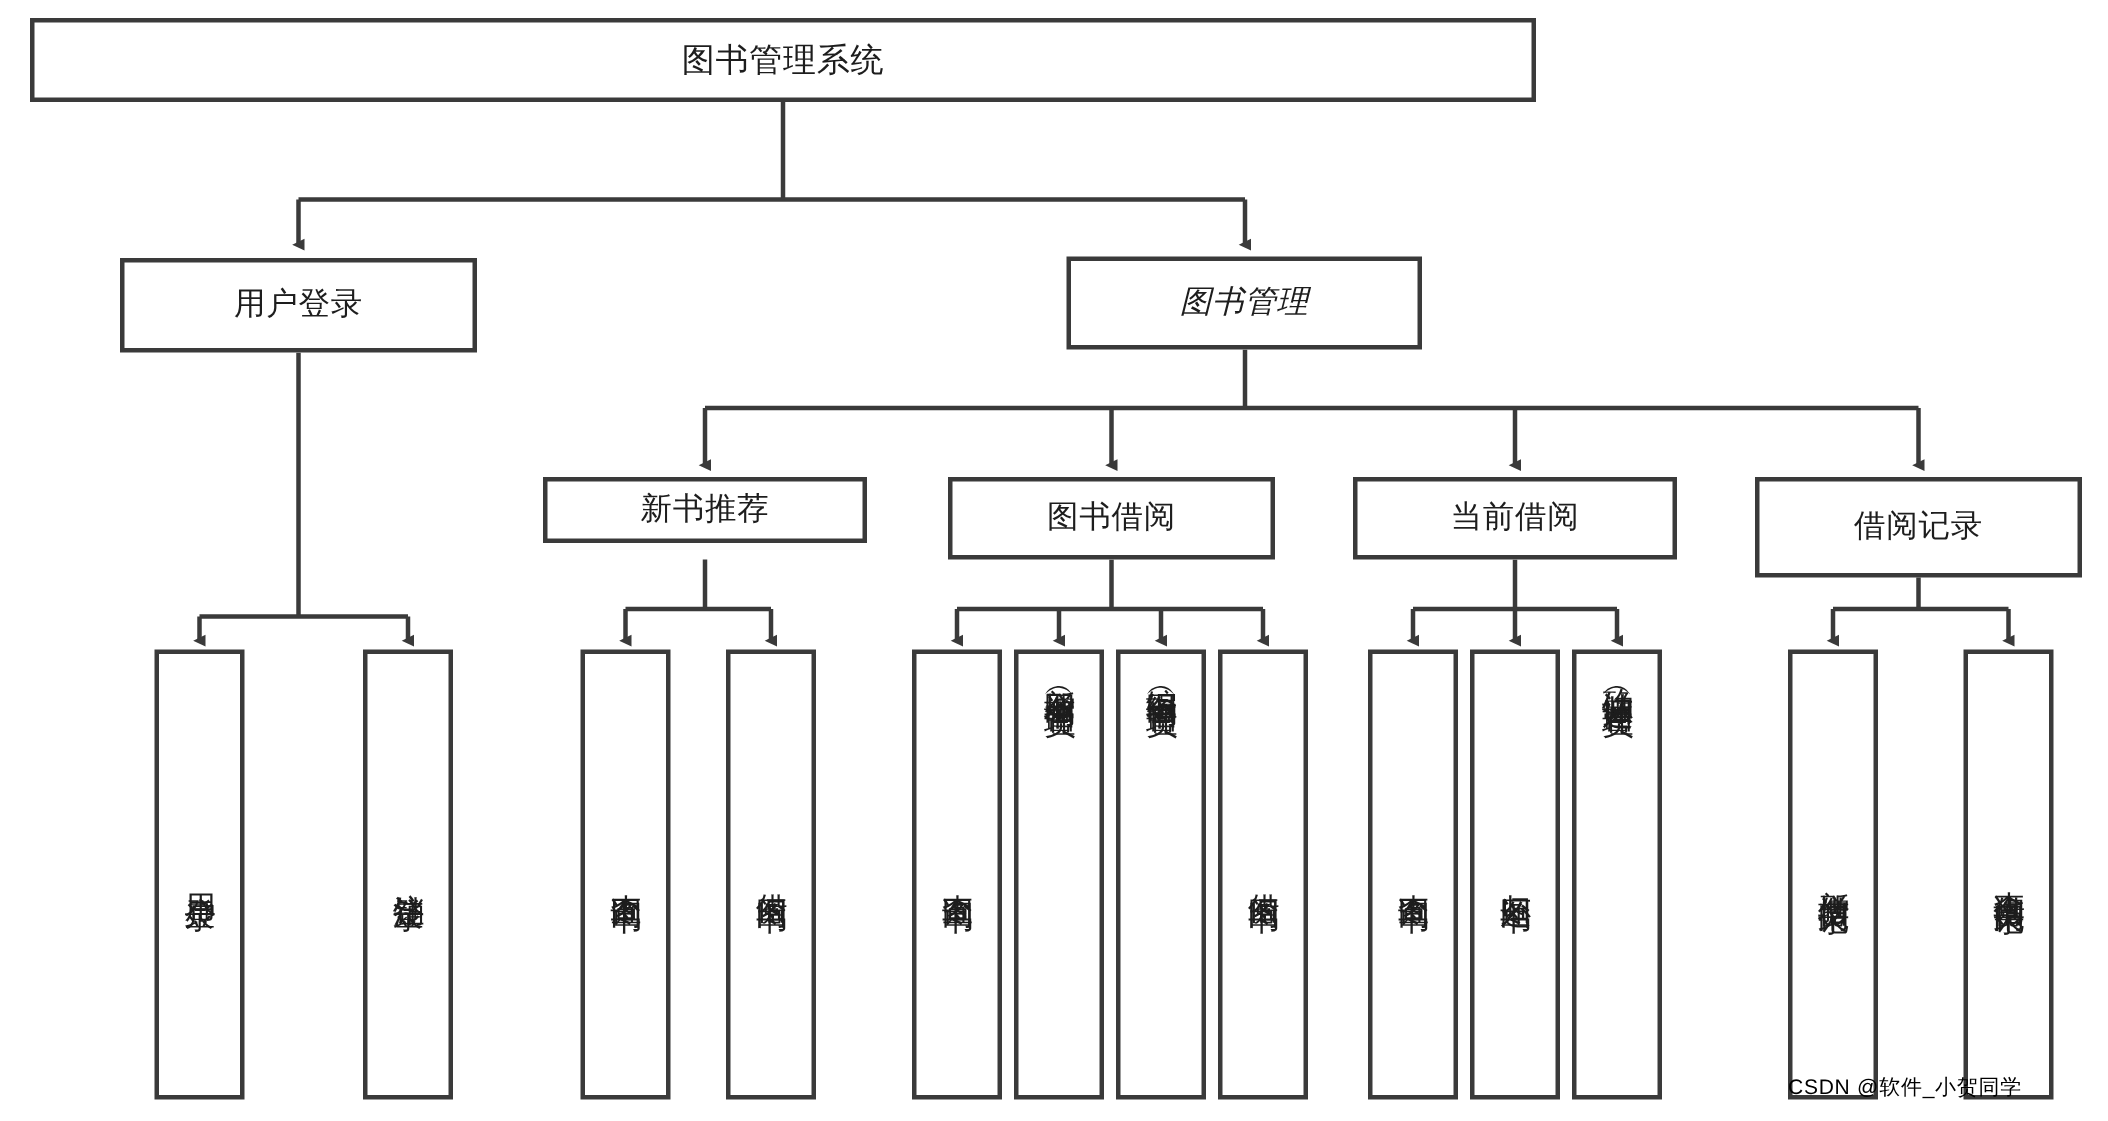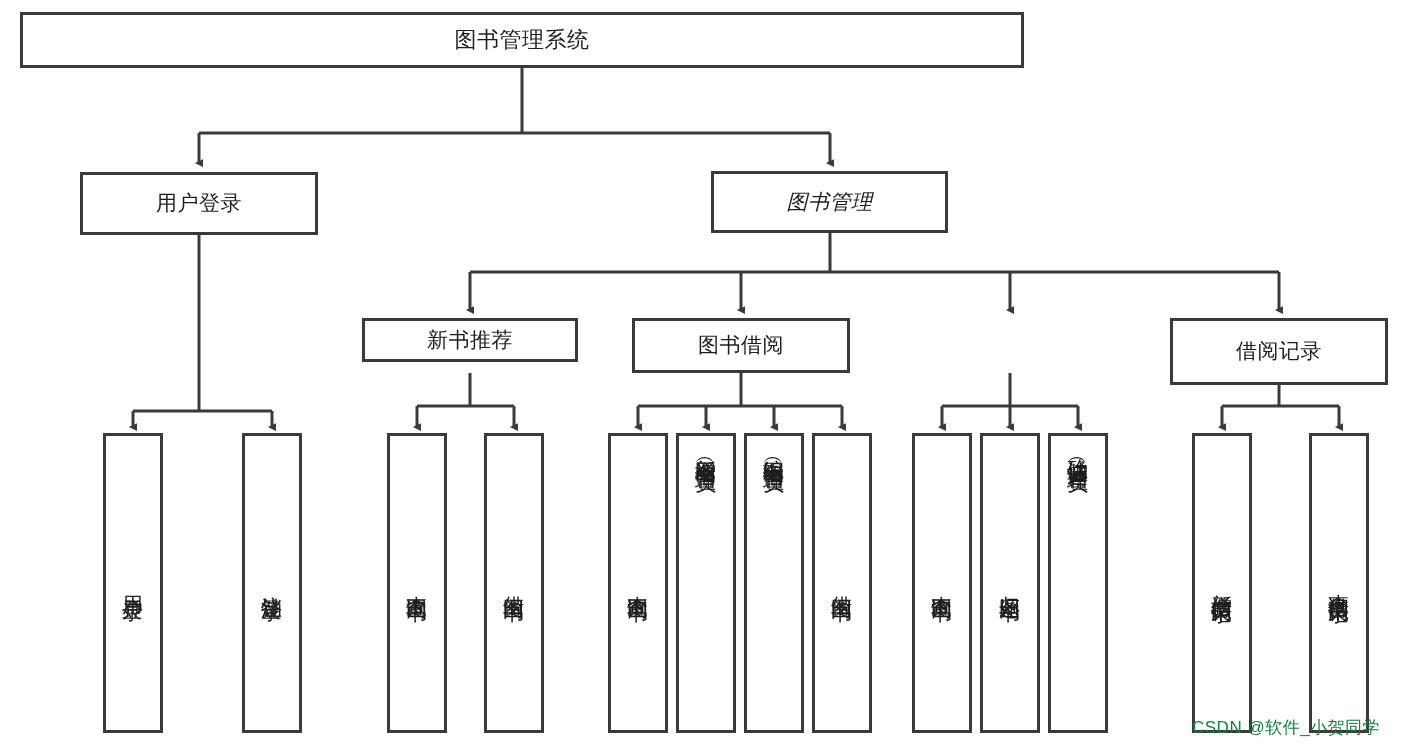--- a/index.html
+++ b/index.html
@@ -53,22 +53,22 @@
     writing-mode: vertical-rl;
     text-orientation: upright;
     font-size: 21px;
     letter-spacing: 2px;
     line-height: 1.0;
     white-space: nowrap;
   }
   #node-root .label { font-size: 22px; }
   .watermark {
     position: absolute;
-    color: #15803d;
-    font-size: 17px;
+    color: #000000;
+    font-size: 14px;
     white-space: nowrap;
     letter-spacing: 0.5px;
   }
 </style>
 </head>
 <body>
 
 <div id="canvas">
 
   <svg class="wires" viewBox="0 0 1405 747">
@@ -131,20 +131,23 @@
   <div class="node horizontal" style="left:711px; top:171px; width:237px; height:62px;font-style:italic;">
     <span class="label">图书管理</span>
   </div>
 
   <div class="node horizontal" style="left:362px; top:318px; width:216px; height:44px;">
     <span class="label">新书推荐</span>
   </div>
   <div class="node horizontal" style="left:632px; top:318px; width:218px; height:55px;">
     <span class="label">图书借阅</span>
   </div>
+  <div class="node horizontal" style="left:902px; top:318px; width:216px; height:55px;">
+    <span class="label">当前借阅</span>
+  </div>
   <div class="node horizontal" style="left:1170px; top:318px; width:218px; height:67px;">
     <span class="label">借阅记录</span>
   </div>
 
   <div class="node vertical" style="left:103px; top:433px; width:60px; height:300px; align-items:center; padding-top:0;">
     <span class="label">用户登录</span>
   </div>
   <div class="node vertical" style="left:242px; top:433px; width:60px; height:300px; align-items:center; padding-top:0;">
     <span class="label">注销登录</span>
   </div>

